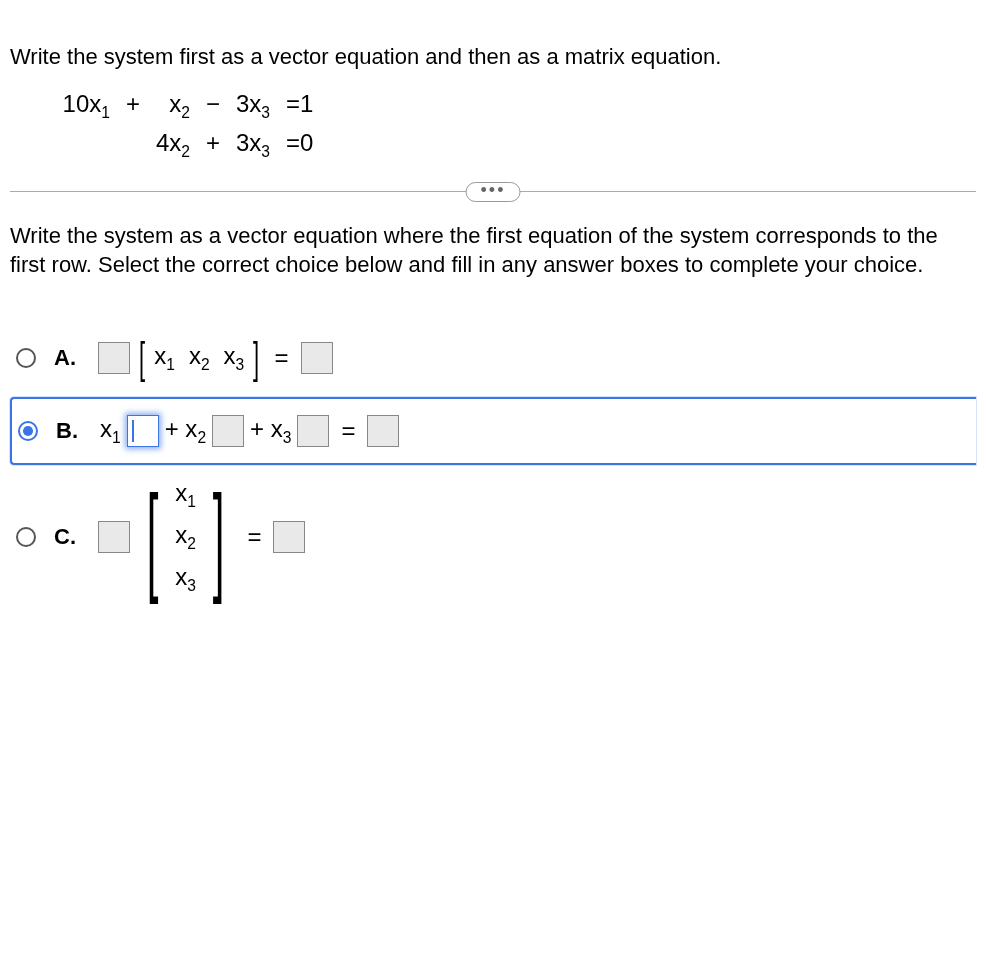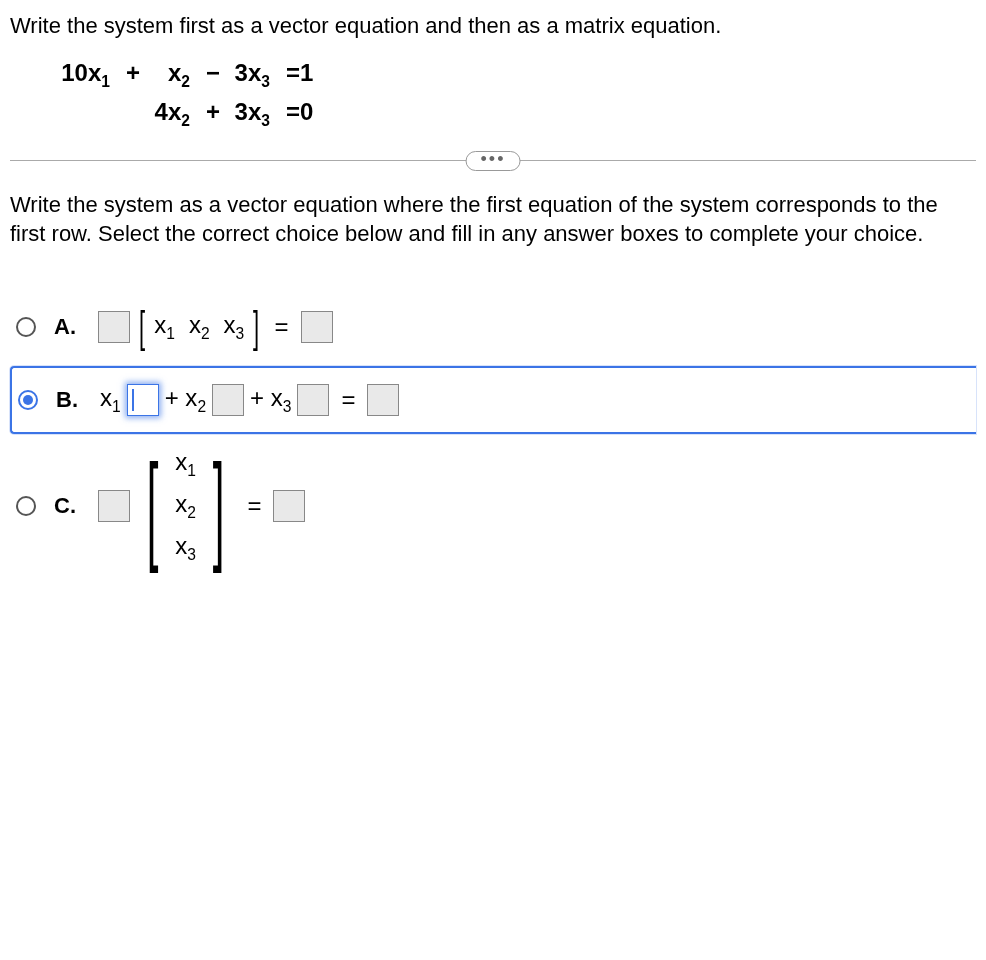--- a/index.html
+++ b/index.html
@@ -5,30 +5,29 @@
   body {
     font-family: Arial, Helvetica, sans-serif;
     font-size: 22px;
     color: #000;
     margin: 0;
     padding: 12px 10px;
     width: 986px;
     box-sizing: border-box;
     background: #fff;
   }
-  .prompt { margin-bottom: 18px; line-height: 1.3; }
+  .prompt { margin-bottom: 18px; line-height: 1.3; margin-top: 31px; }
   .equations {
     margin: 8px 0 30px 40px;
     font-size: 24px;
   }
   .equations .row {
     display: flex;
     align-items: baseline;
     margin-bottom: 8px;
-    font-weight: bold;
   }
   .eq-cell { display: inline-block; text-align: right; }
   .sub { font-size: 0.65em; vertical-align: sub; }
   .hr-wrap {
     position: relative;
     margin: 20px 0 30px 0;
   }
   .hr-line {
     border-top: 1px solid #aaa;
     width: 100%;

